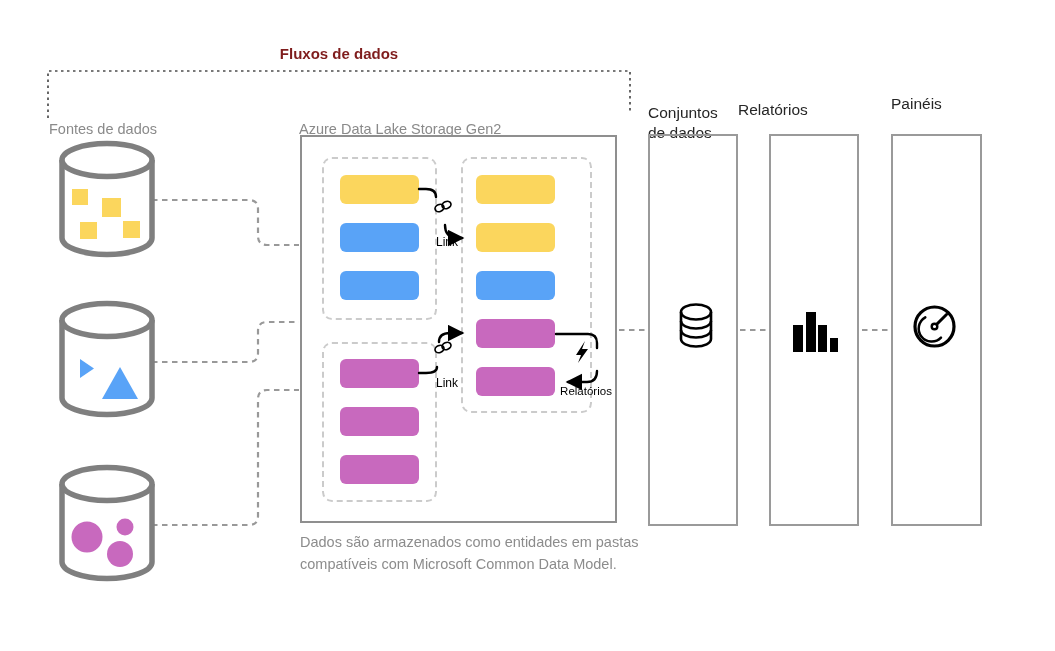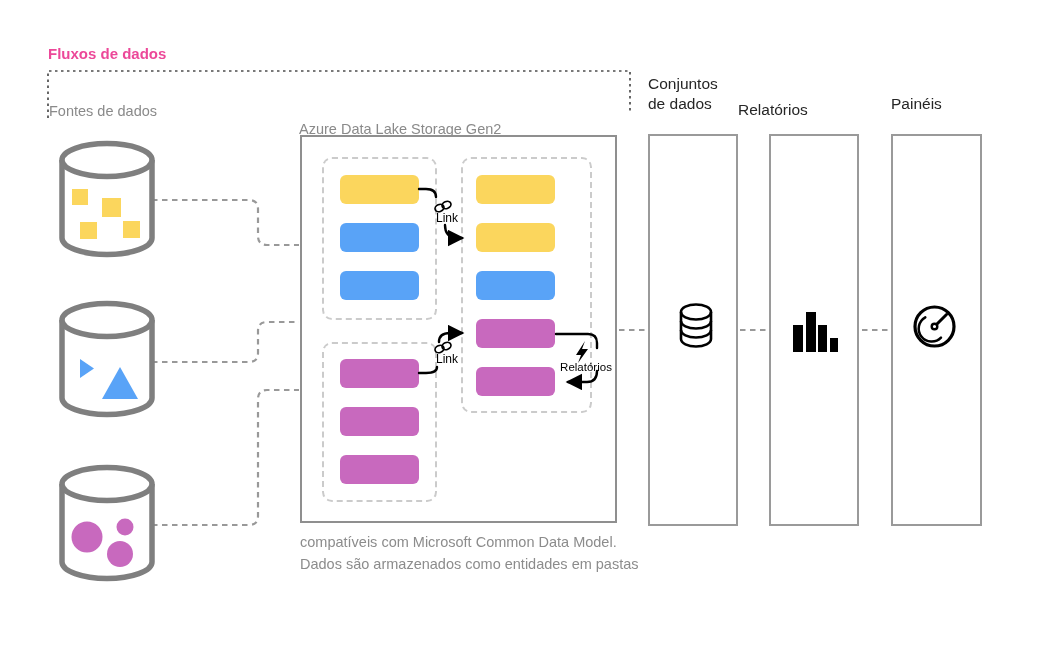--- a/index.html
+++ b/index.html
@@ -2,55 +2,55 @@
 <html style="--yellow: #FBD65D; --blue: #59A3F7; --magenta: #C869BE; --outline: #7f7f7f; --connector: #999999;"><head>
 <meta charset="utf-8">
 <style>
   html,body { margin:0; padding:0; background:#fff; }
   #canvas {
     position:relative; width:1055px; height:651px; background:#ffffff;
     font-family:"Liberation Sans", sans-serif; overflow:hidden;
   }
   .abs { position:absolute; }
   .title {
-    left:48px; top:45px; width:582px; text-align:left;
-    font-size:15px; font-weight:bold; color:#ec4899;
+    left:48px; top:45px; width:582px; text-align:center;
+    font-size:15px; font-weight:bold; color:#7f1d1d;
   }
-  .gray-label { font-size:14.5px; color:#8a8a8a; }
+  .gray-label { font-size:14.5px; color:#8a8a8a;margin-top:18px; }
   .col-label  { font-size:15.5px; color:#262626; line-height:20px; }
   .solid-box  { position:absolute; border:2px solid #9a9a9a; background:transparent; box-sizing:border-box; }
   #azure-box  { left:300px; top:135px; width:317px; height:388px; border-color:#8f8f8f; }
   #datasets-box   { left:648px; top:134px; width:90px; height:392px; }
   #reports-box    { left:769px; top:134px; width:90px; height:392px; }
   #dashboards-box { left:891px; top:134px; width:91px; height:392px; }
   .group {
     position:absolute; border:2px dashed #cbcbcb; border-radius:10px;
     box-sizing:border-box; display:flex; flex-direction:column; row-gap:19px;
   }
   #group-left-top    { left:322px; top:157px; width:115px; height:163px; padding-top:16px; }
   #group-left-bottom { left:322px; top:342px; width:115px; height:160px; padding-top:15px; }
   #group-right       { left:461px; top:157px; width:131px; height:256px; padding-top:16px; }
   .entity { width:79px; height:29px; border-radius:6px; margin-left:16px; flex:0 0 auto; }
   #group-right .entity { margin-left:13px; }
-  .anno { position:absolute; color:#000; text-align:center; }
+  .anno { position:absolute; color:#000; text-align:center;margin-top:24px; }
   #link-top-label    { left:425px; top:211px; width:44px; font-size:12px; }
   #link-bottom-label { left:425px; top:352px; width:44px; font-size:12px; }
   #compute-label     { left:551px; top:361px; width:70px; font-size:11.5px; }
   .caption { left:300px; top:531px; width:420px; font-size:14.5px; color:#8c8c8c; line-height:22px; }
   #overlay { position:absolute; left:0; top:0; pointer-events:none; }
 </style>
 </head>
 <body>
 
 <div id="canvas">
 
   <div class="abs title">Fluxos de dados</div>
   <div class="abs gray-label" style="left:49px; top:103px;">Fontes de dados</div>
-  <div class="abs gray-label" style="left:299px; top:121px;">Azure Data Lake Storage Gen2</div>
-  <div class="abs col-label" style="left:648px; top:74px; width:86px;">Conjuntos de dados</div>
+  <div class="abs gray-label" style="left:299px; top:103px;">Azure Data Lake Storage Gen2</div>
+  <div class="abs col-label" style="left:648px; top:103px; width:86px;">Conjuntos de dados</div>
   <div class="abs col-label" style="left:738px; top:100px;">Relatórios</div>
   <div class="abs col-label" style="left:891px; top:94px;">Painéis</div>
 
   <div id="azure-box" class="solid-box"></div>
   <div id="datasets-box" class="solid-box"></div>
   <div id="reports-box" class="solid-box"></div>
   <div id="dashboards-box" class="solid-box"></div>
 
   <div id="group-left-top" class="group">
       <div class="entity" style="background: rgb(251, 214, 93);"></div>
@@ -68,22 +68,22 @@
       <div class="entity" style="background: rgb(89, 163, 247);"></div>
       <div class="entity" style="background: rgb(200, 105, 190);"></div>
       <div class="entity" style="background: rgb(200, 105, 190);"></div>
     </div>
 
   <div id="link-top-label" class="anno">Link</div>
   <div id="link-bottom-label" class="anno">Link</div>
   <div id="compute-label" class="anno">Relatórios</div>
 
   <div class="abs caption">
+    <div>Dados são armazenados como entidades em pastas</div>
     <div>compatíveis com Microsoft Common Data Model.</div>
-    <div>Dados são armazenados como entidades em pastas</div>
   </div>
 
   <svg id="overlay" width="1055" height="651" viewBox="0 0 1055 651">
     <defs>
       <marker id="arr" markerWidth="9" markerHeight="9" refX="6" refY="3.5" orient="auto">
         <path d="M0,0 L7,3.5 L0,7 Z" fill="#000"></path>
       </marker>
     </defs>
 
     <path d="M48,118 L48,71 L630,71 L630,113" fill="none" stroke="#4d4d4d" stroke-width="1.7" stroke-dasharray="2.5,3.5"></path>

